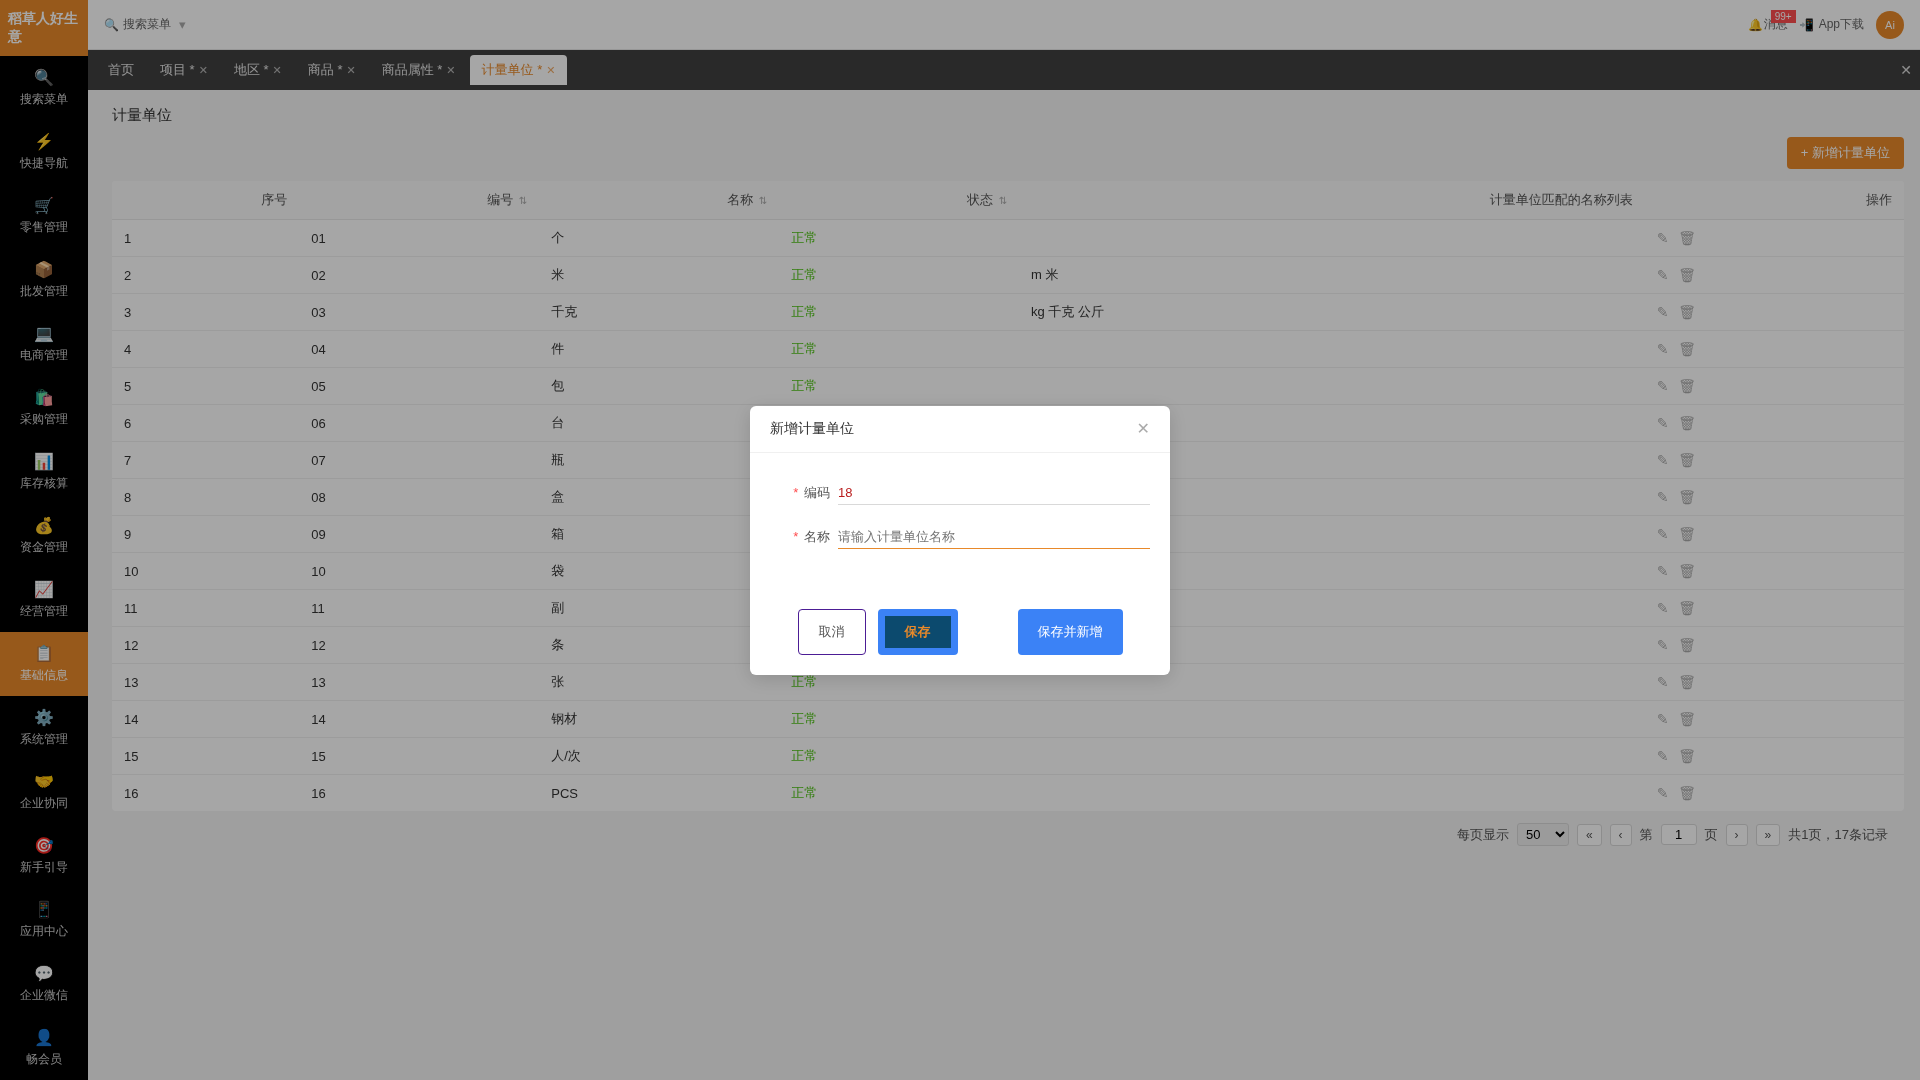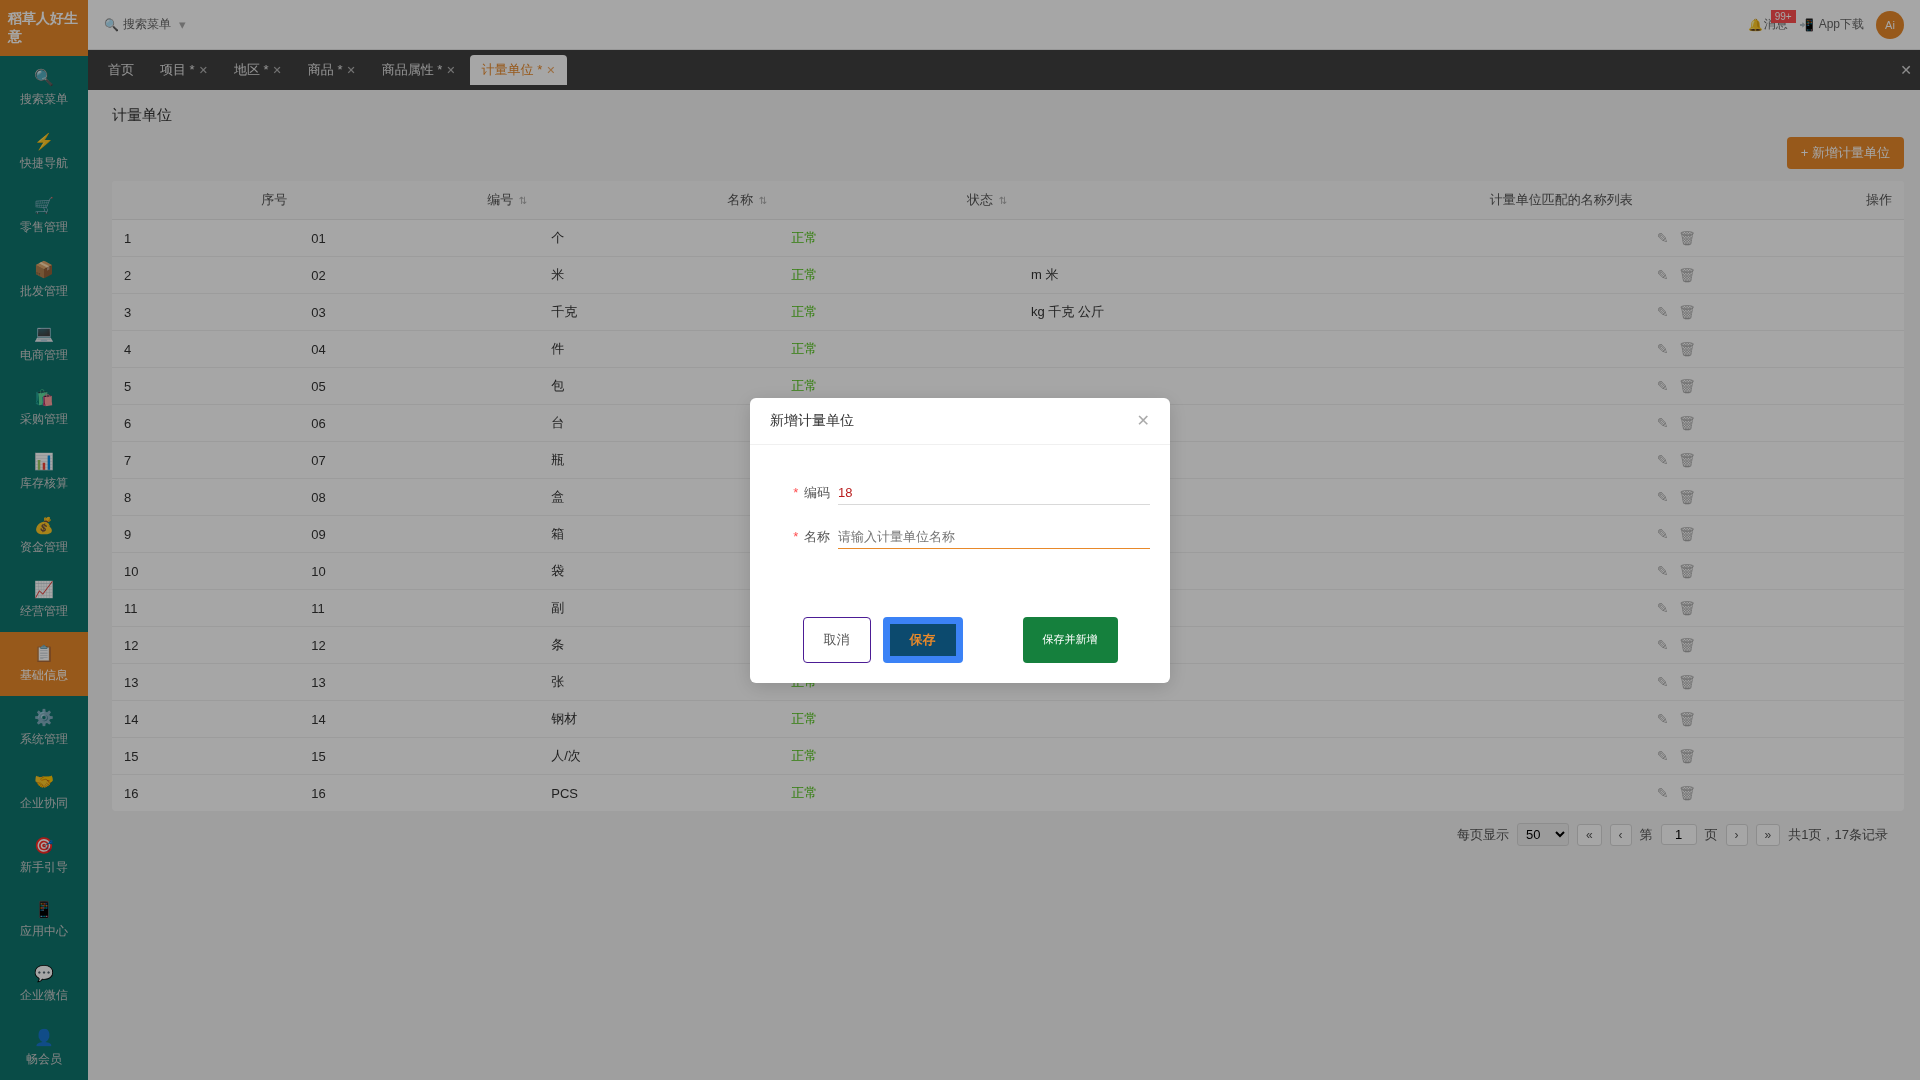--- a/index.html
+++ b/index.html
@@ -1,21 +1,21 @@
 <!DOCTYPE html>
 <html><head>
   <meta charset="utf-8">
   <style>
     * { box-sizing: border-box; margin: 0; padding: 0; }
     body { font-family: 'Microsoft YaHei', Arial, sans-serif; font-size: 13px; background: #f5f5f5; color: #333; display: flex; height: 1080px; width: 1920px; overflow: hidden; }
 
     
     .sidebar {
       width: 88px;
-      background: #0f766e;
+      background: #000000;
       display: flex;
       flex-direction: column;
       align-items: center;
       padding-top: 0;
       flex-shrink: 0;
     }
     .sidebar-logo {
       width: 100%;
       background: #e8892a;
       padding: 10px 8px;
@@ -292,21 +292,21 @@
       font-weight: 500;
       color: #333;
     }
     .modal-close {
       cursor: pointer;
       color: #aaa;
       font-size: 16px;
       line-height: 1;
     }
     .modal-body {
-      padding: 36px 20px;
+      padding: 28px 20px;
     }
     .form-row {
       display: flex;
       align-items: center;
       margin-bottom: 20px;
       gap: 8px;
     }
     .form-label {
       width: 60px;
       text-align: right;
@@ -352,23 +352,23 @@
       background: #0c4a6e;
       cursor: pointer;
       font-size: 13px;
       color: #e8892a;
       font-weight: bold;
     }
     .btn-save-new {
       padding: 7px 20px;
       border: none;
       border-radius: 4px;
-      background: #15803d;
-      cursor: pointer;
-      font-size: 11px;
+      background: #3b82f6;
+      cursor: pointer;
+      font-size: 13px;
       color: #fff;
       margin-left: 48px;
     }
   </style>
 </head>
 <body>
 
 <div class="sidebar">
   <div class="sidebar-logo">
     <div class="sidebar-logo-text">

